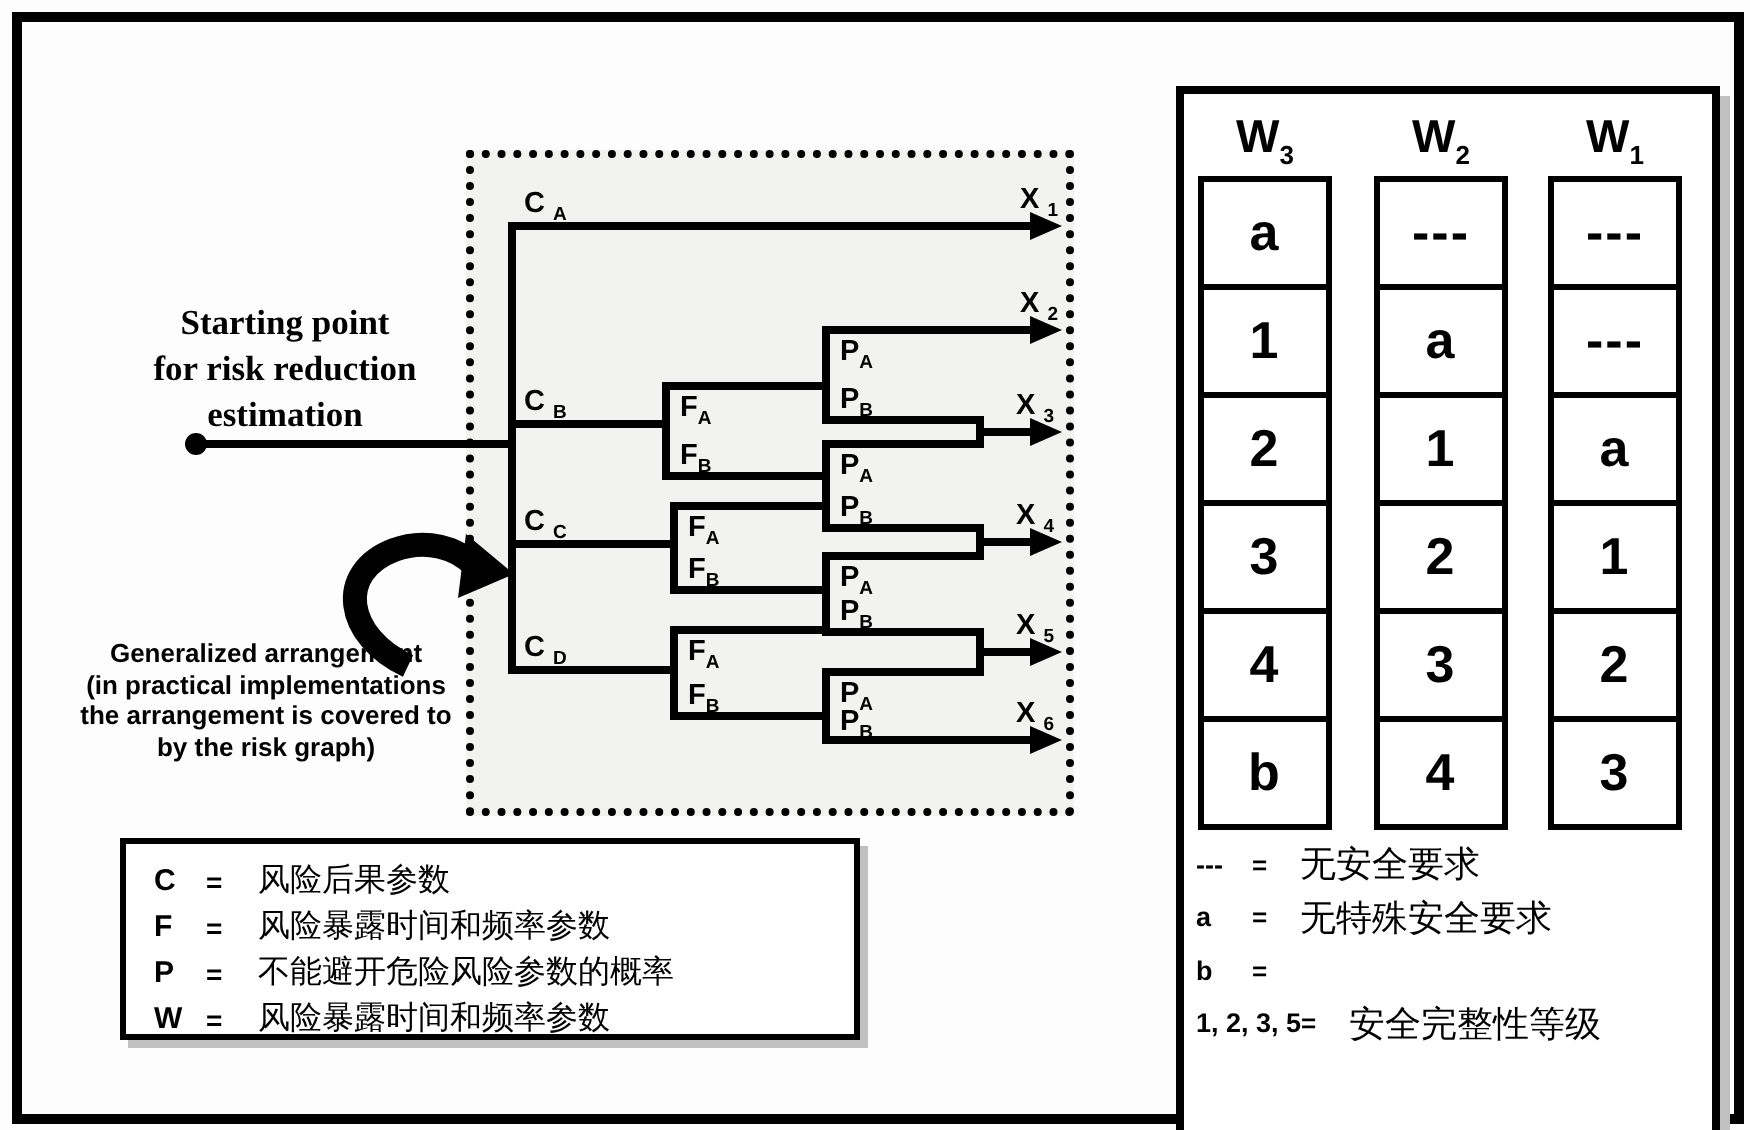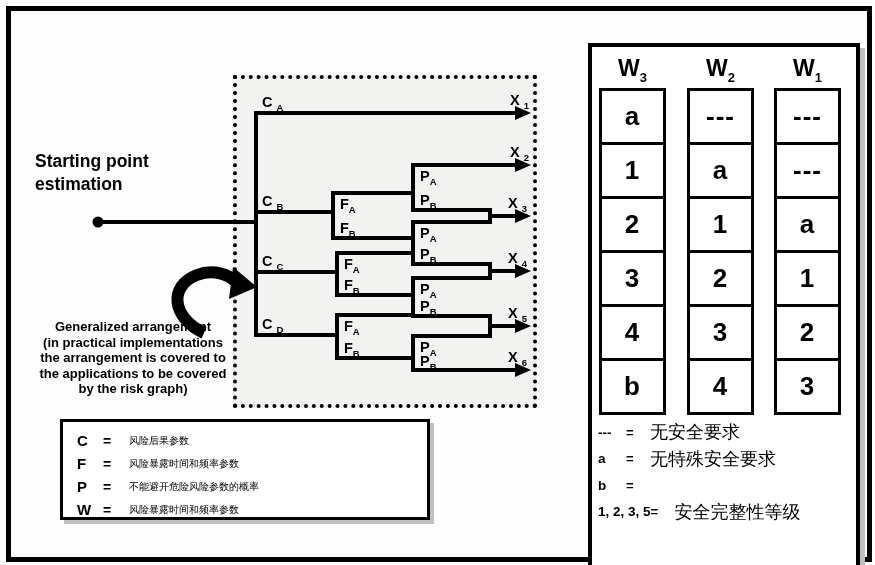--- a/index.html
+++ b/index.html
@@ -16,37 +16,37 @@
     position:absolute; left:233px; top:75px; width:304px; height:333px;
     border:4px dotted #000; background:#f2f2f0; box-sizing:border-box;
   }
   .tree-svg { position:absolute; left:0; top:0; }
   
   .tl { position:absolute; font-weight:bold; font-size:14.5px; line-height:16px; white-space:nowrap; }
   .sb { font-size:9.5px; font-weight:bold; vertical-align:-4px; letter-spacing:0; }
   
   .start-text {
     position:absolute; left:35px; top:150px; width:215px;
-    font-weight:bold; font-size:17.5px; line-height:23px;
+    text-align:center; font-weight:bold; font-size:17.5px; line-height:23px;font-family:Liberation Serif, serif;
   }
   
   .note {
     position:absolute; left:27px; top:319px; width:212px;
     text-align:center; font-weight:bold; font-size:13px; line-height:15.5px;
   }
   
   .legendbox {
     position:absolute; left:60px; top:419px; width:370px; height:101px;
     border:3px solid #000; background:#fff; box-sizing:border-box;
     box-shadow:4px 4px 0 #c0c0c0; padding-top:7px;
   }
   .prow { display:flex; align-items:center; height:23px; padding-left:14px; }
   .psym { font-weight:bold; font-size:15px; width:26px; }
   .peq  { font-weight:bold; font-size:14px; width:26px; }
-  .ptxt { font-size:10px; }
+  .ptxt { font-size:16px; }
   
   .panel {
     position:absolute; left:549px; top:43px; width:272px; height:540px;
     border:4px solid #000; background:#fff; box-sizing:border-box;
     box-shadow:5px 5px 0 #c0c0c0;
     margin-left:39px;
   }
   .whead {
     position:absolute; top:8px; width:67px; text-align:center;
     font-weight:bold; font-size:23px;
@@ -71,28 +71,28 @@
 </head>
 <body>
 
 <div class="page">
   <div class="frame"></div>
 
   <div class="dashed-box"></div>
 
   <div class="start-text">
     <div>Starting point</div>
+    <div>for risk reduction</div>
     <div>estimation</div>
   </div>
 
   <div class="note">
     <div>Generalized arrangement</div>
     <div>(in practical implementations</div>
     <div>the arrangement is covered to</div>
-    <div>the applications to be covered</div>
     <div>by the risk graph)</div>
   </div>
 
   <svg class="tree-svg" width="875" height="565" viewBox="0 0 875 565">
     <defs>
       <marker id="ah" markerUnits="userSpaceOnUse" markerWidth="18" markerHeight="14" refX="1" refY="7" orient="auto">
         <path d="M0,0 L16,7 L0,14 Z" fill="#000"></path>
       </marker>
     </defs>
     <g stroke="#000" stroke-width="4" fill="none">

